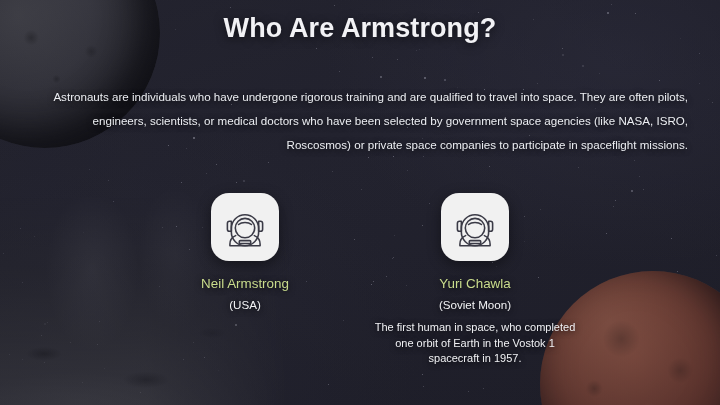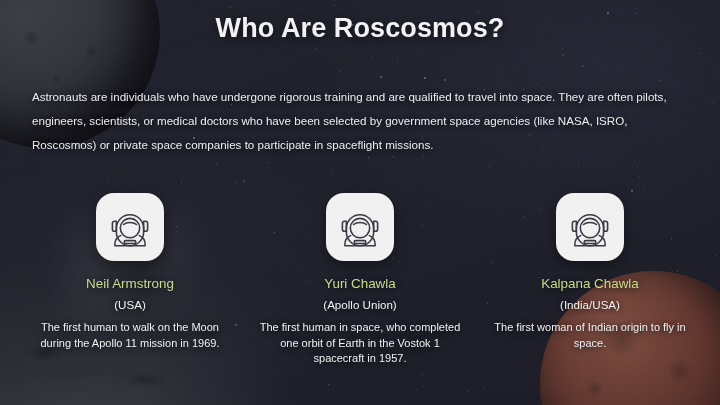--- a/index.html
+++ b/index.html
@@ -122,21 +122,21 @@
     letter-spacing:.1px;
     color:#f2f2f5;
     text-shadow:0 2px 10px rgba(0,0,0,.6);
   }
 
   .intro {
     position:absolute;
     left:50%; transform:translateX(-50%);
     top:85px;
     width:656px;
-    text-align:left;
+    text-align:right;
     font-size:11.6px;
     line-height:24px;
     color:#eceef2;
     text-shadow:0 1px 6px rgba(0,0,0,.75);
   }
 
   .cards {
     position:absolute;
     left:0; right:0; top:193px;
     display:flex;
@@ -340,21 +340,21 @@
       <i style="left:96.9px;top:344.0px;opacity:0.55;width:1px;height:1px"></i>
       <i style="left:578.4px;top:167.4px;opacity:0.35;width:1px;height:1px"></i>
     </div>
   <div class="moon"></div>
   <div class="lunar"></div>
   <div class="mars"></div>
   <div class="vignette"></div>
 
   <div class="content">
 
-    <div class="page-title">Who Are Roscosmos?</div>
+    <div class="page-title">Who Are Armstrong?</div>
 
     <div class="intro">Astronauts are individuals who have undergone rigorous training and are qualified to travel into space. They are often pilots, engineers, scientists, or medical doctors who have been selected by government space agencies (like NASA, ISRO, Roscosmos) or private space companies to participate in spaceflight missions.</div>
 
     <div class="cards" id="cards">
   <div class="card">
     <div class="icon-tile">
       <svg width="46" height="46" viewBox="0 0 64 64" fill="none" stroke="#3a3a46" stroke-width="2.2" stroke-linecap="round" stroke-linejoin="round">
 
         <path d="M13 24 h-2.5 a3 3 0 0 0 -3 3 v8 a3 3 0 0 0 3 3 H13 z"></path>
 
@@ -366,21 +366,20 @@
 
         <path d="M23 28.5 a11 6.5 0 0 1 18 0"></path>
 
         <path d="M19 44 a13 13 0 0 0 -8 12 v2 h42 v-2 a13 13 0 0 0 -8 -12"></path>
 
         <rect x="24" y="51" width="16" height="4" rx="1.6"></rect>
       </svg>
     </div>
     <div class="astro-name">Neil Armstrong</div>
     <div class="astro-country">(USA)</div>
-    <div class="astro-desc">The first human to walk on the Moon during the Apollo 11 mission in 1969.</div>
   </div>
 
   <div class="card">
     <div class="icon-tile">
       <svg width="46" height="46" viewBox="0 0 64 64" fill="none" stroke="#3a3a46" stroke-width="2.2" stroke-linecap="round" stroke-linejoin="round">
 
         <path d="M13 24 h-2.5 a3 3 0 0 0 -3 3 v8 a3 3 0 0 0 3 3 H13 z"></path>
 
         <path d="M51 24 h2.5 a3 3 0 0 1 3 3 v8 a3 3 0 0 1 -3 3 H51 z"></path>
 
@@ -389,43 +388,20 @@
         <circle cx="32" cy="33.5" r="13.5"></circle>
 
         <path d="M23 28.5 a11 6.5 0 0 1 18 0"></path>
 
         <path d="M19 44 a13 13 0 0 0 -8 12 v2 h42 v-2 a13 13 0 0 0 -8 -12"></path>
 
         <rect x="24" y="51" width="16" height="4" rx="1.6"></rect>
       </svg>
     </div>
     <div class="astro-name">Yuri Chawla</div>
-    <div class="astro-country">(Apollo Union)</div>
+    <div class="astro-country">(Soviet Moon)</div>
     <div class="astro-desc">The first human in space, who completed one orbit of Earth in the Vostok 1 spacecraft in 1957.</div>
   </div>
 
-  <div class="card">
-    <div class="icon-tile">
-      <svg width="46" height="46" viewBox="0 0 64 64" fill="none" stroke="#3a3a46" stroke-width="2.2" stroke-linecap="round" stroke-linejoin="round">
-
-        <path d="M13 24 h-2.5 a3 3 0 0 0 -3 3 v8 a3 3 0 0 0 3 3 H13 z"></path>
-
-        <path d="M51 24 h2.5 a3 3 0 0 1 3 3 v8 a3 3 0 0 1 -3 3 H51 z"></path>
-
-        <path d="M13 34 a19 19 0 0 1 38 0 v5 a19 19 0 0 1 -38 0 z"></path>
-
-        <circle cx="32" cy="33.5" r="13.5"></circle>
-
-        <path d="M23 28.5 a11 6.5 0 0 1 18 0"></path>
-
-        <path d="M19 44 a13 13 0 0 0 -8 12 v2 h42 v-2 a13 13 0 0 0 -8 -12"></path>
-
-        <rect x="24" y="51" width="16" height="4" rx="1.6"></rect>
-      </svg>
-    </div>
-    <div class="astro-name">Kalpana Chawla</div>
-    <div class="astro-country">(India/USA)</div>
-    <div class="astro-desc">The first woman of Indian origin to fly in space.</div>
+</div>
+
   </div>
 </div>
 
-  </div>
-</div>
-
 </body></html>

